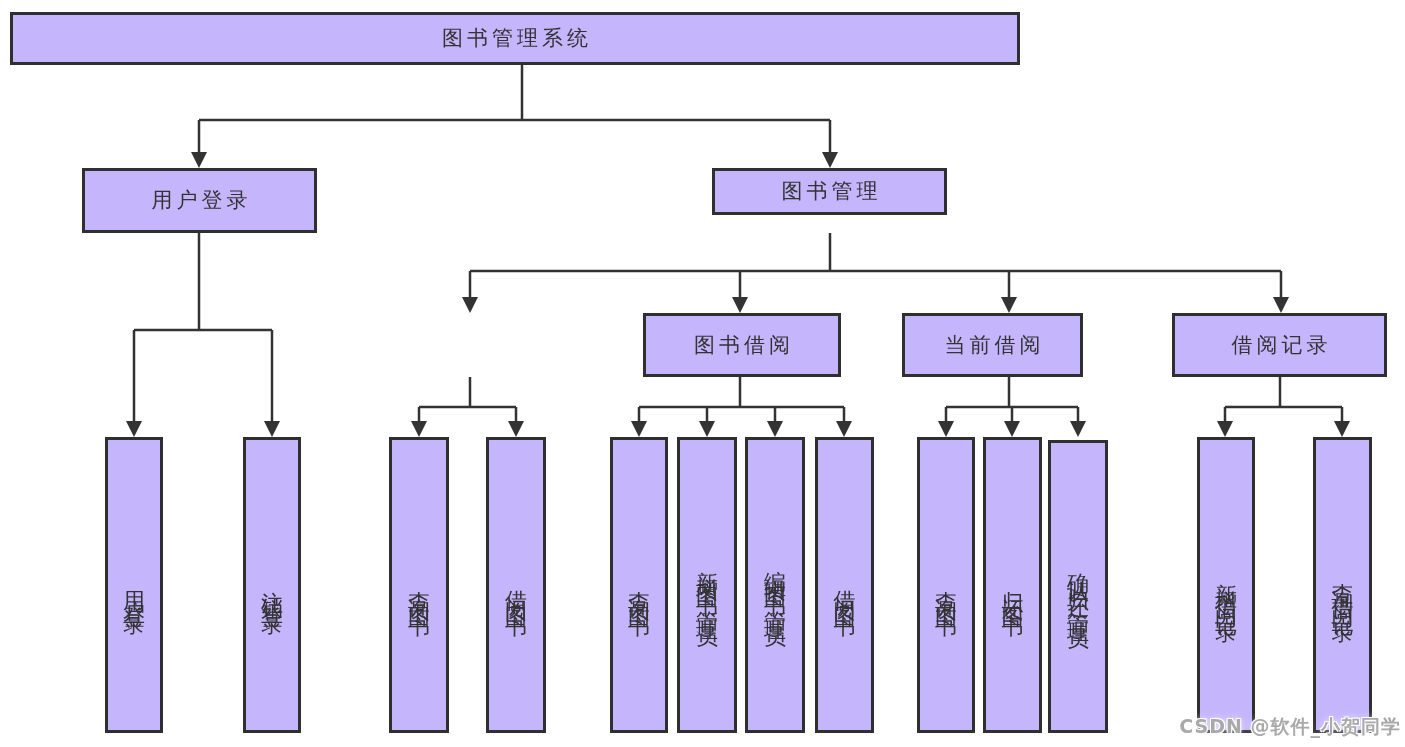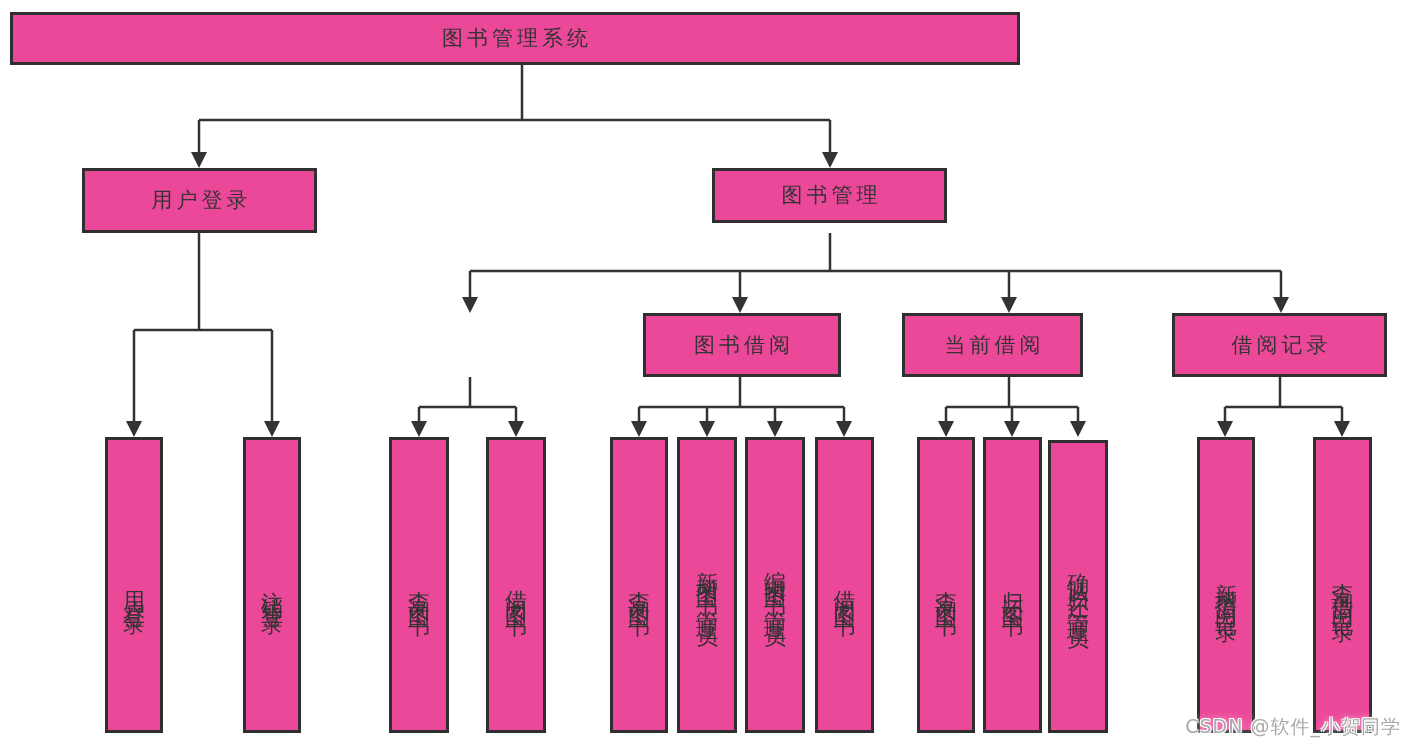--- a/index.html
+++ b/index.html
@@ -19,21 +19,21 @@
   }
   #connectors{
     position:absolute;left:0;top:0;
     color:var(--line);
     pointer-events:none;
   }
   .node{
     position:absolute;
     box-sizing:border-box;
     border:3px solid var(--box-border);
-    background:#ec4899;
+    background:#c4b5fd;
     color:var(--text);
     display:flex;
     align-items:center;
     justify-content:center;
     line-height:1;
   }
   .h-box{
     font-size:21px;
     letter-spacing:4px;
     padding-left:4px;
@@ -48,20 +48,21 @@
   }
   #watermark{
     position:absolute;
     right:4px;
     top:714px;
     font-size:19px;
     letter-spacing:1px;
     color:var(--watermark);
     text-shadow:-1px -1px 0 #ffffff,1px 1px 0 #ffffff,1px -1px 0 #ffffff,-1px 1px 0 #ffffff,0 0 8px #ffffff;
     white-space:nowrap;
+    font-weight:bold;
   }
 </style>
 <title>图书管理系统</title></head>
 <body>
 
 <div id="stage">
 
   <svg id="connectors" width="1405" height="747" viewBox="0 0 1405 747" fill="none" stroke="currentColor" stroke-width="2.5">
 
     <path d="M522 65 V120 M199 120 H830 M199 120 V154 M830 120 V154"></path>
@@ -97,21 +98,21 @@
       <polygon points="1004,421 1020,421 1012,437"></polygon>
       <polygon points="1070,421 1086,421 1078,437"></polygon>
       <polygon points="1217,421 1233,421 1225,437"></polygon>
       <polygon points="1334,421 1350,421 1342,437"></polygon>
     </g>
   </svg>
 
   <div class="node h-box" style="left:10px;top:12px;width:1010px;height:53px">图书管理系统</div>
 
   <div class="node h-box" style="left:82px;top:168px;width:235px;height:65px">用户登录</div>
-  <div class="node h-box" style="left:712px;top:168px;width:235px;height:55px">图书管理</div>
+  <div class="node h-box" style="left:712px;top:168px;width:235px;height:47px">图书管理</div>
 
   <div class="node h-box" style="left:643px;top:313px;width:198px;height:64px">图书借阅</div>
   <div class="node h-box" style="left:902px;top:313px;width:181px;height:64px">当前借阅</div>
   <div class="node h-box" style="left:1172px;top:313px;width:215px;height:64px">借阅记录</div>
 
   <div class="node v-box" style="left:105px;top:437px;width:58px;height:296px">用户登录</div>
   <div class="node v-box" style="left:243px;top:437px;width:58px;height:296px">注销登录</div>
 
   <div class="node v-box" style="left:389px;top:437px;width:60px;height:296px">查询图书</div>
   <div class="node v-box" style="left:486px;top:437px;width:60px;height:296px">借阅图书</div>

